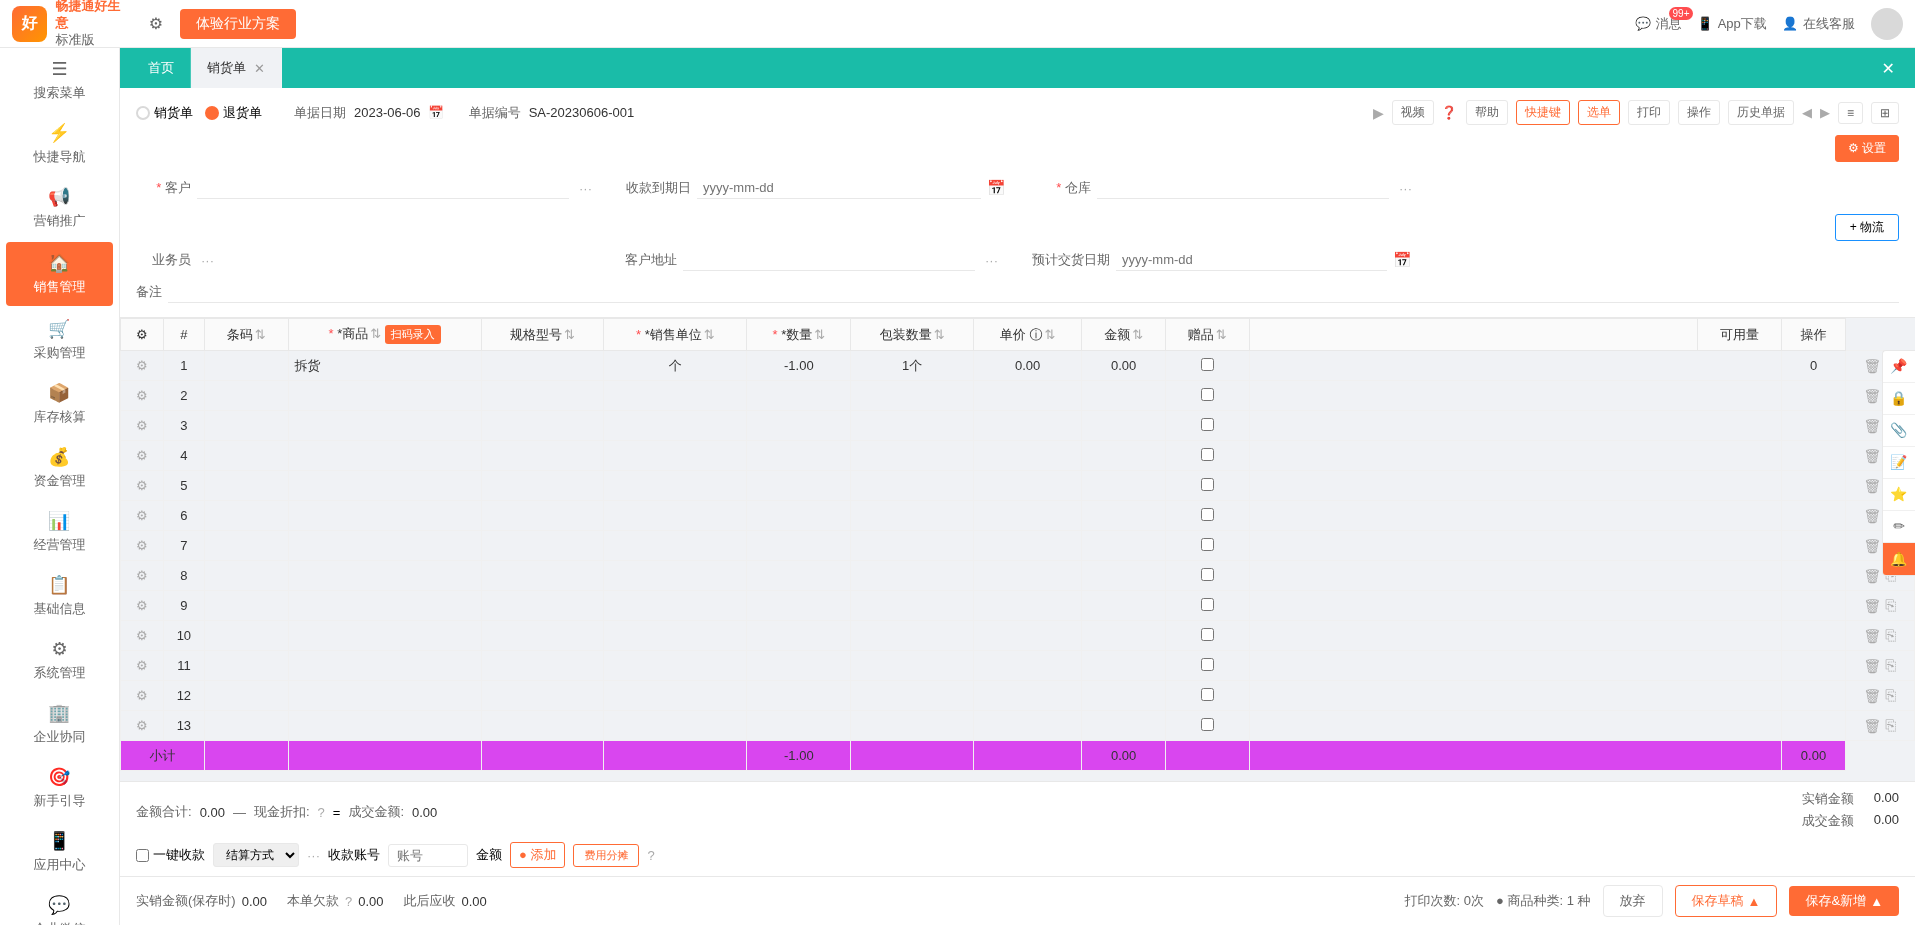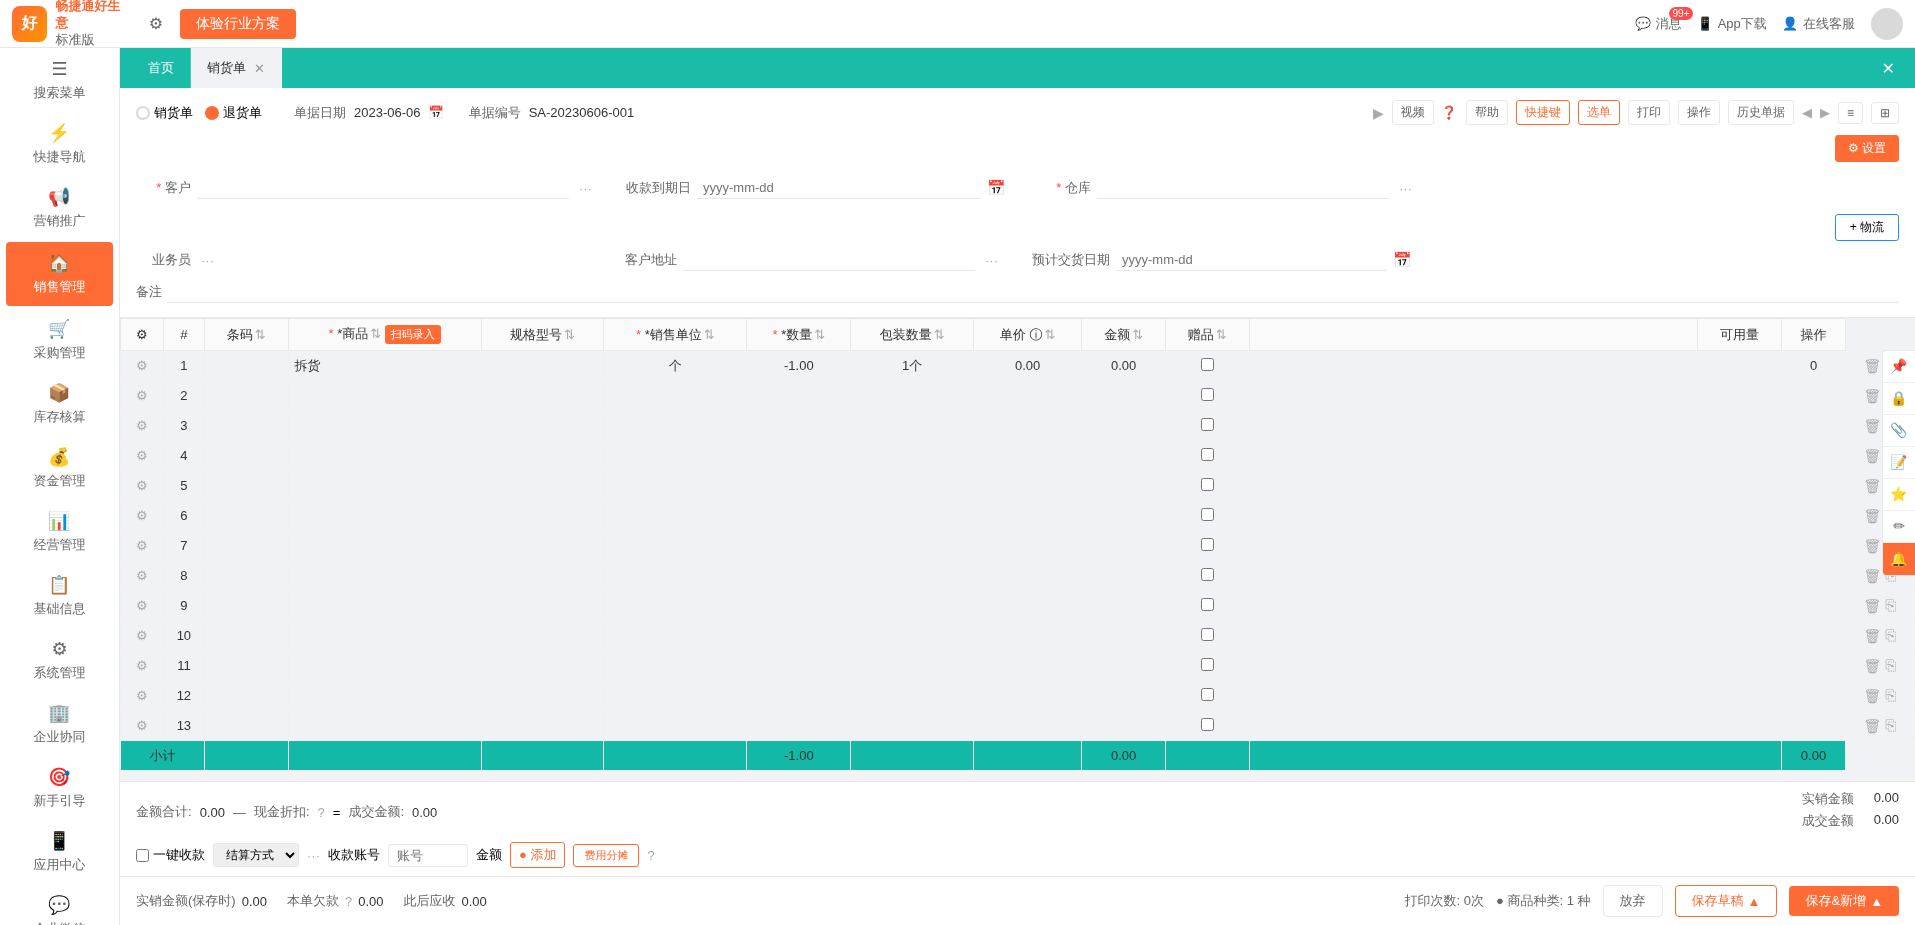--- a/index.html
+++ b/index.html
@@ -168,21 +168,21 @@
     .scan-btn {
       background: #ff6b35; color: white; border: none;
       border-radius: 3px; padding: 2px 6px; font-size: 11px; cursor: pointer;
     }
     .cell-red { color: #ff4d4f; }
     .op-icons { display: flex; align-items: center; justify-content: center; gap: 4px; }
     .op-icon { cursor: pointer; color: #aaa; font-size: 14px; }
     .checkbox-cell input[type=checkbox] { cursor: pointer; }
 
     
-    .subtotal-row td { background: #14b8a6; font-weight: 500; }
+    .subtotal-row td { background: #d946ef; font-weight: 500; }
 
     
     .footer-area {
       background: #fff; border-top: 1px solid #e8e8e8;
       padding: 8px 16px;
     }
     .footer-summary {
       display: flex; align-items: center; gap: 8px;
       margin-bottom: 8px; font-size: 12px;
     }

